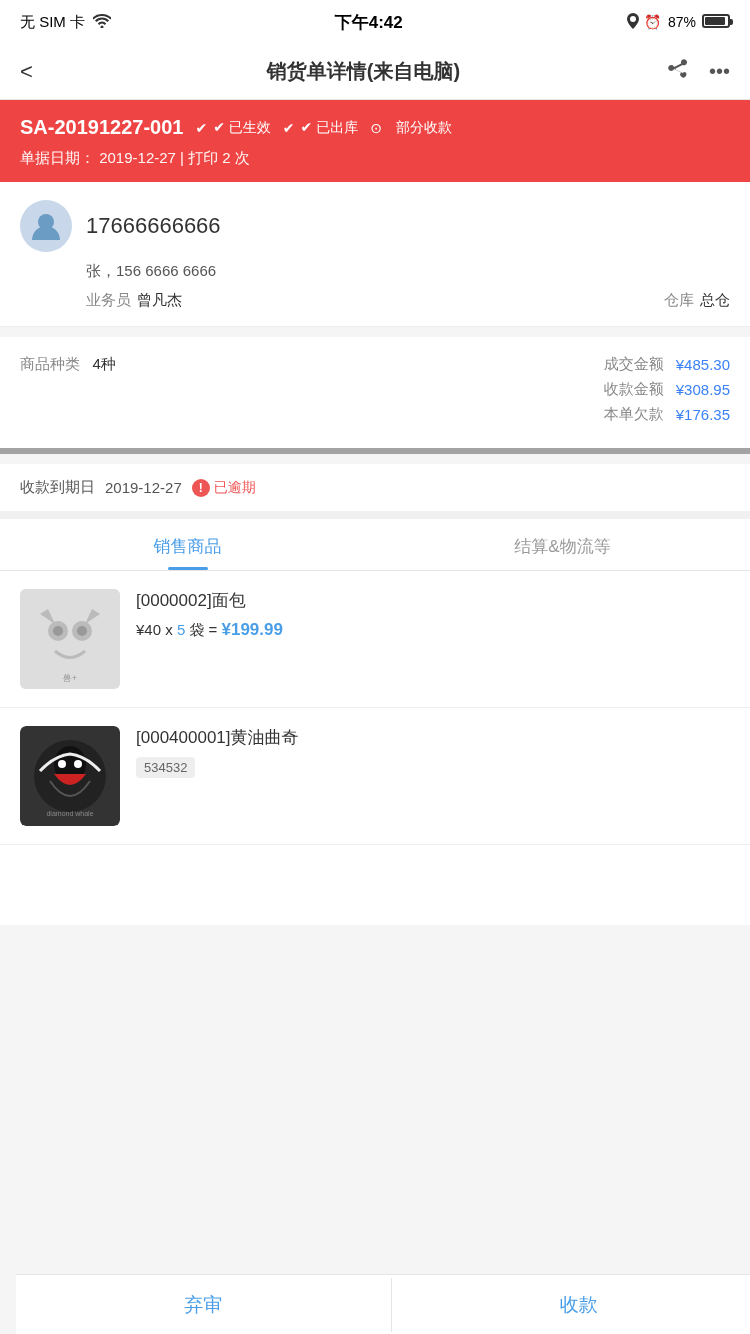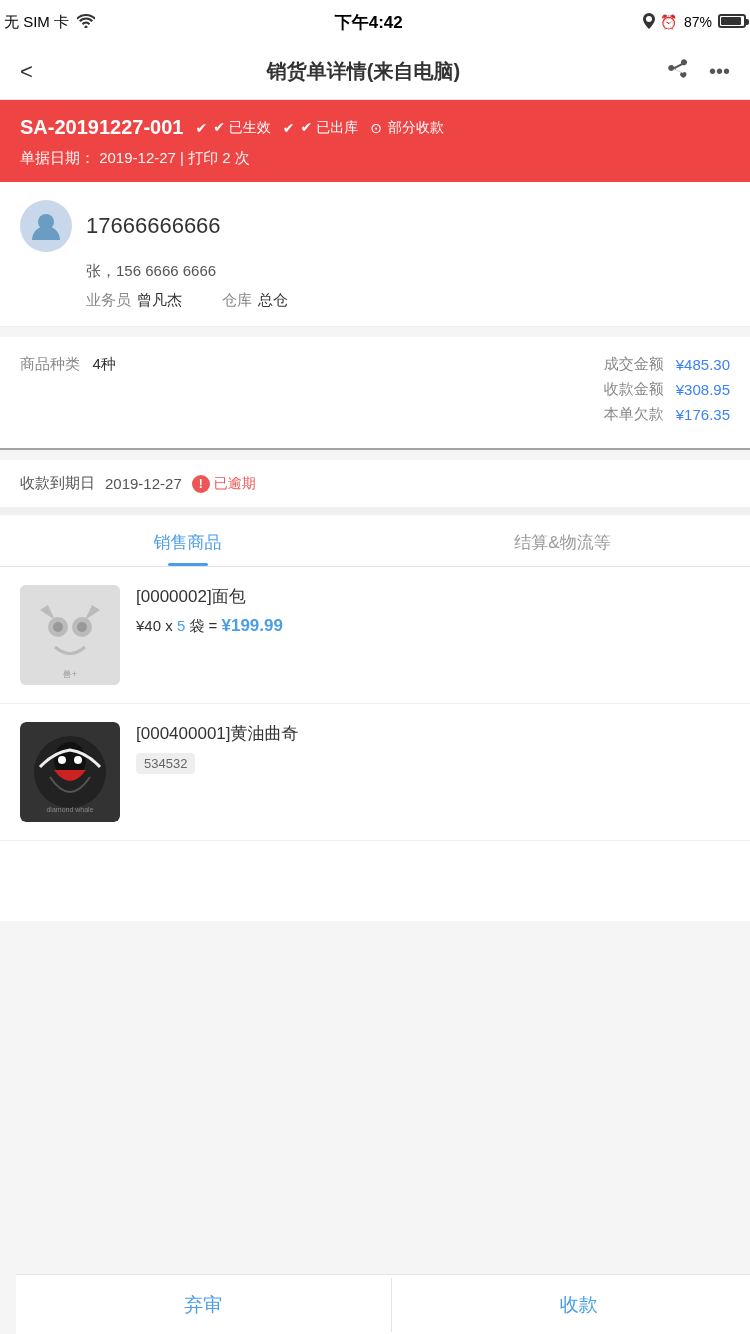--- a/index.html
+++ b/index.html
@@ -13,21 +13,21 @@
       overflow-x: hidden;
     }
 
     
     .status-bar {
       height: 44px;
       background: #fff;
       display: flex;
       align-items: center;
       justify-content: space-between;
-      padding: 0 4px;
+      padding: 0 20px;
       font-size: 15px;
       font-weight: 500;
     }
     .status-left { display: flex; align-items: center; gap: 8px; }
     .status-center { font-size: 17px; font-weight: 600; }
     .status-right { display: flex; align-items: center; gap: 6px; font-size: 14px; }
     .battery-icon {
       width: 28px; height: 14px; border: 2px solid #333; border-radius: 3px; position: relative; display: inline-block;
     }
     .battery-icon::after {
@@ -96,31 +96,32 @@
       font-size: 26px; color: #6b9cc4; flex-shrink: 0;
     }
     .customer-name { font-size: 22px; font-weight: 500; color: #333; }
     .customer-info { font-size: 15px; color: #555; padding-left: 66px; }
     .customer-meta {
       display: flex;
       padding-left: 66px;
       font-size: 15px;
       color: #333;
       gap: 40px;
+      justify-content: space-between;
     }
     .meta-item { display: flex; align-items: center; gap: 6px; }
     .meta-label { color: #888; }
     .meta-value { color: #333; }
 
     
     .summary-section {
       background: #fff;
       padding: 18px 20px;
       margin-top: 10px;
-      border-bottom: 2px solid #a3a3a3;
+      border-bottom: 6px solid #a3a3a3;
     }
     .summary-row {
       display: flex;
       justify-content: space-between;
       align-items: flex-start;
     }
     .summary-left { font-size: 15px; color: #555; }
     .summary-left .label { color: #888; }
     .summary-left .value { font-weight: 500; color: #333; }
     .summary-right { text-align: right; }
@@ -263,21 +264,21 @@
     <span class="status-badge">
       <span>✔</span>
       <span style="margin-left:2px;">✔ 已生效</span>
     </span>
     <span class="status-badge">
       <span>✔</span>
       <span style="margin-left:2px;">✔ 已出库</span>
     </span>
     <span class="status-badge">
       <span>⊙</span>
-      <span style="margin-left:2px;">部分收款</span>
+      <span style="margin-left:10px;">部分收款</span>
     </span>
   </div>
   <div class="order-date-row">
     <span>单据日期：</span>
     <span>2019-12-27</span>
     <span>| 打印 2 次</span>
   </div>
 </div>
 
 <div class="customer-section">

